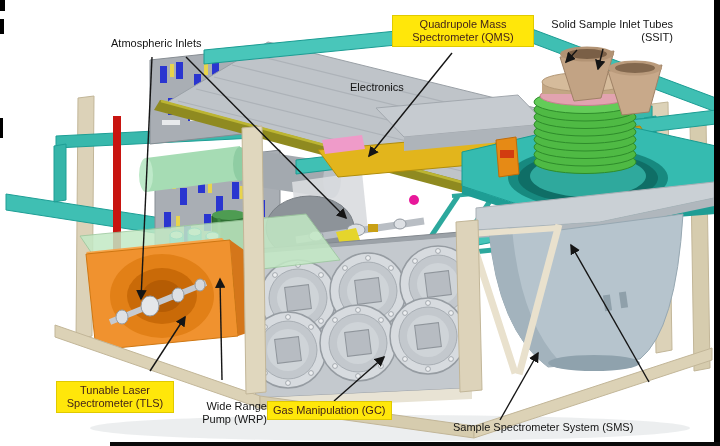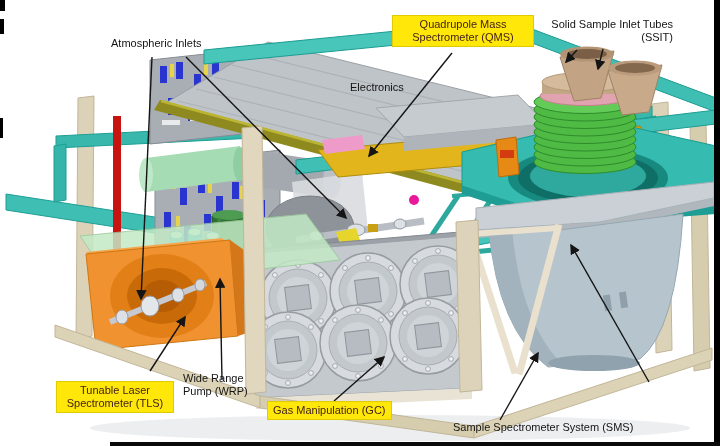--- a/index.html
+++ b/index.html
@@ -293,20 +293,20 @@
 <div class="lbl one" id="lbl-atm" style="left:111px;top:37px;">Atmospheric Inlets</div>
 
 <div class="lbl hl" id="lbl-qms" style="left:392px;top:15px;width:130px;">Quadrupole Mass Spectrometer (QMS)</div>
 
 <div class="lbl" id="lbl-ssit" style="left:545px;top:18px;width:128px;text-align:right;">Solid Sample Inlet Tubes (SSIT)</div>
 
 <div class="lbl one" id="lbl-elec" style="left:350px;top:81px;text-align:right;">Electronics</div>
 
 <div class="lbl hl" id="lbl-tls" style="left:56px;top:372px;width:106px;margin-top:9px;">Tunable Laser Spectrometer (TLS)</div>
 
-<div class="lbl" id="lbl-wrp" style="left:183px;top:372px;width:84px;">Wide Range Pump (WRP)</div>
+<div class="lbl" id="lbl-wrp" style="left:183px;top:400px;width:84px;text-align:right;">Wide Range Pump (WRP)</div>
 
 <div class="lbl hl one" id="lbl-gc" style="left:267px;top:401px;">Gas Manipulation (GC)</div>
 
 
 <div class="lbl one" id="lbl-sms" style="left:453px;top:421px;">Sample Spectrometer System (SMS)</div>
 
 </div>
 
 </body></html>

